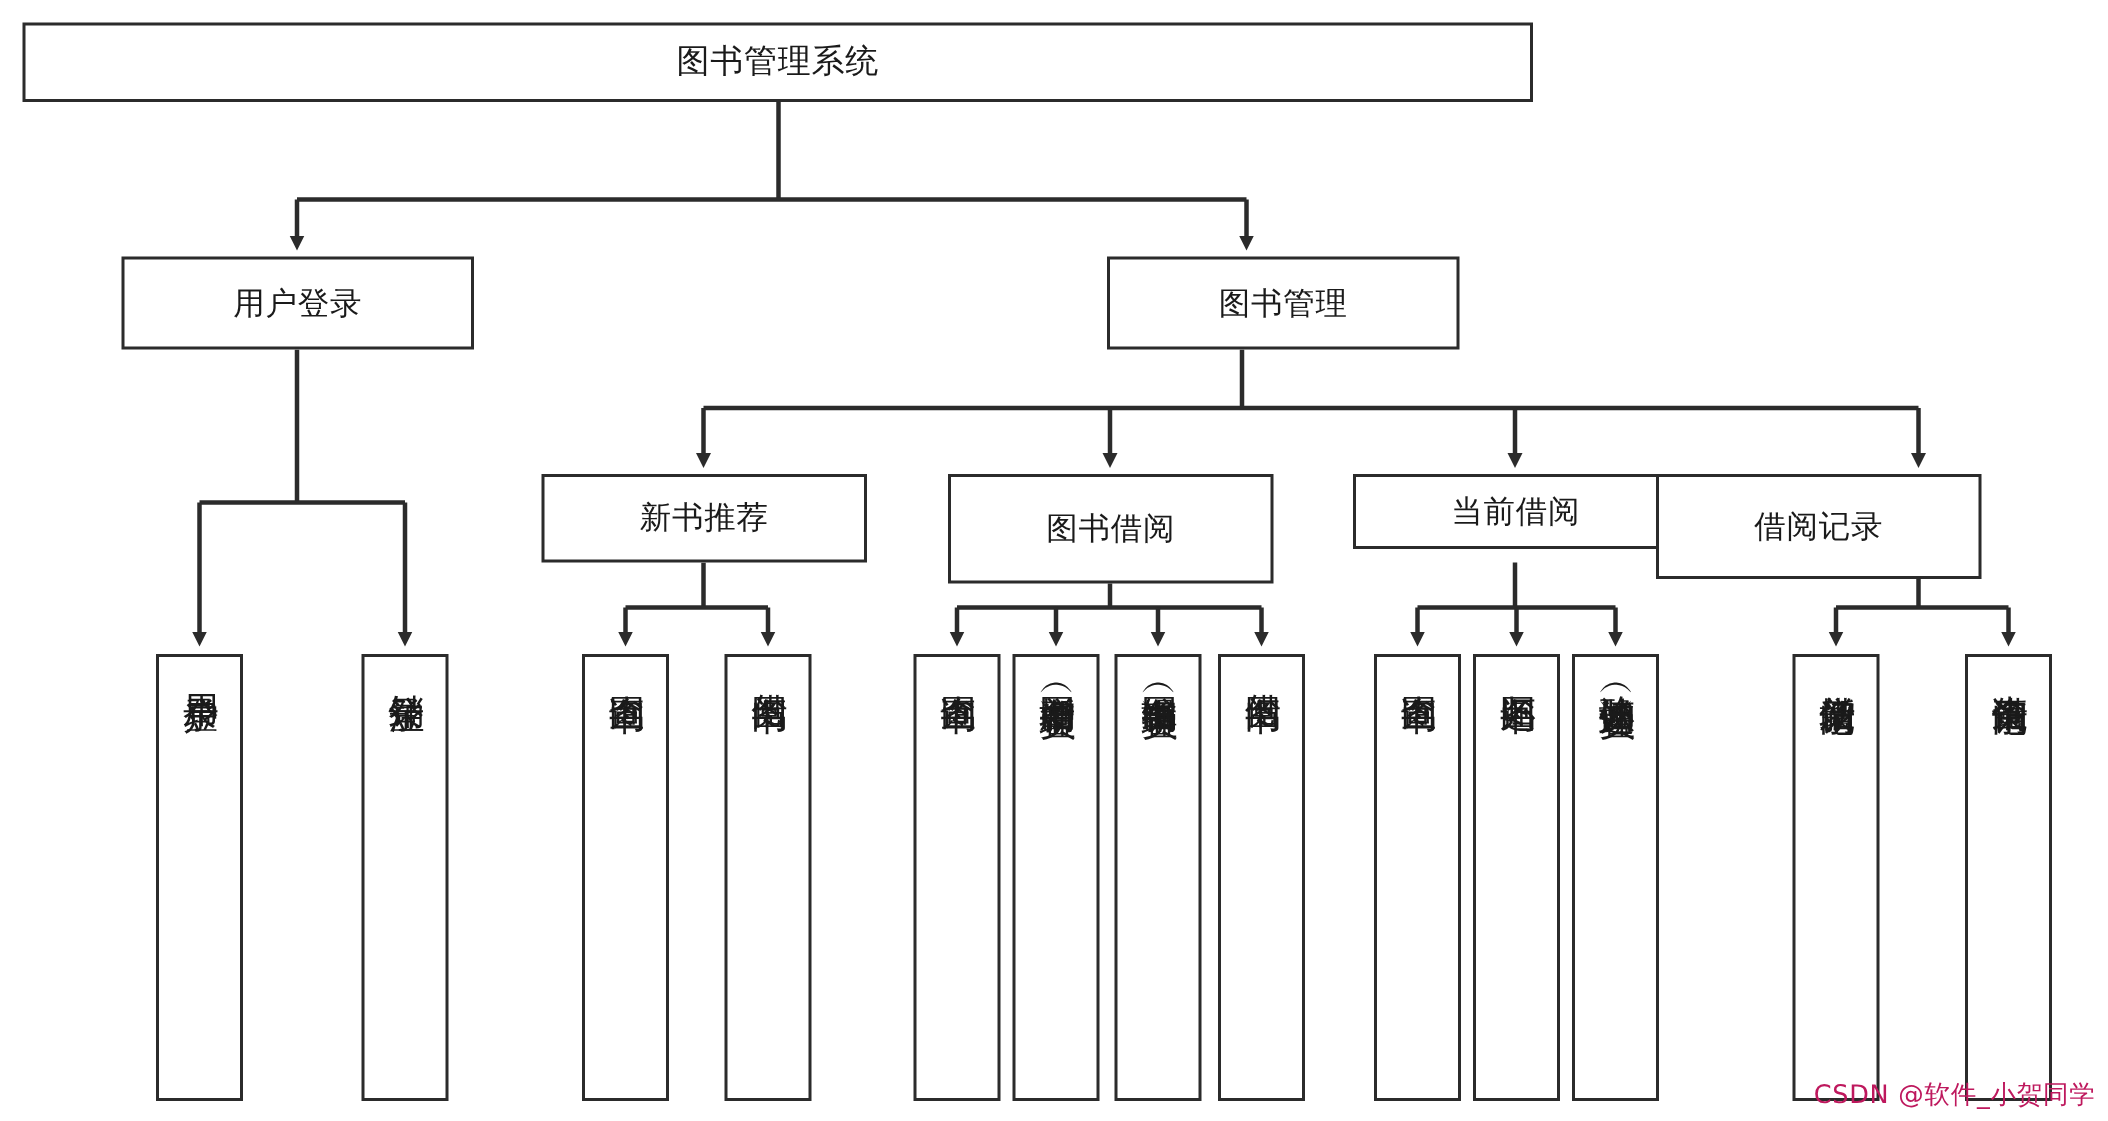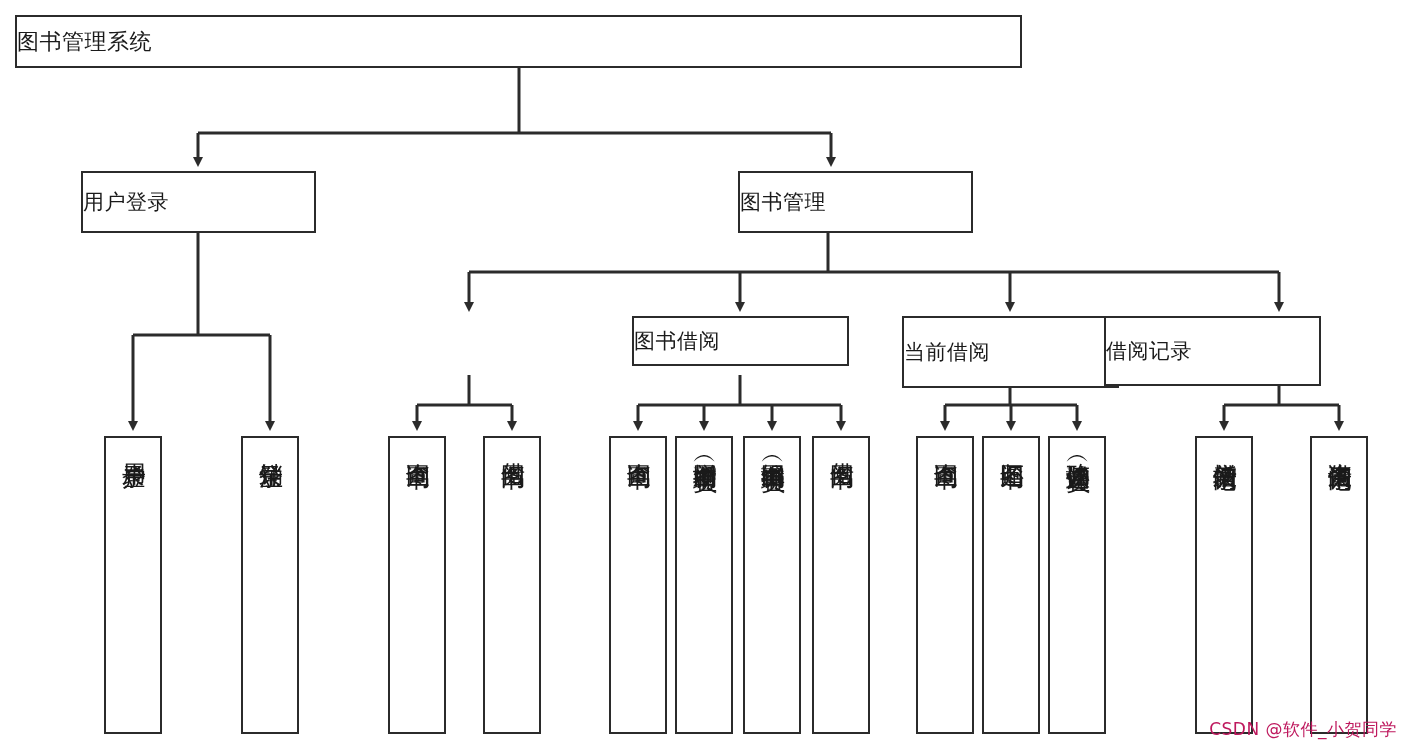--- a/index.html
+++ b/index.html
@@ -23,20 +23,21 @@
     height: 747px;
     pointer-events: none;
   }
   .node {
     position: absolute;
     box-sizing: border-box;
     border: 2px solid #2b2b2b;
     background: #ffffff;
     display: flex;
     align-items: center;
+    justify-content: center;
     color: #1a1a1a;
   }
   .node .label {
     display: block;
     text-align: center;
     line-height: 1.15;
     white-space: nowrap;
   }
   
   .node.h .label {
@@ -127,24 +128,27 @@
     <span class="label">图书管理系统</span>
   </div>
 
   <div class="node h" style="left:81px; top:171px; width:235px; height:62px;">
     <span class="label">用户登录</span>
   </div>
   <div class="node h" style="left:711px; top:171px; width:235px; height:62px;margin-left:27px;">
     <span class="label">图书管理</span>
   </div>
 
-  <div class="node h" style="left:632px; top:316px; width:217px; height:50px;">
+  <div class="node h" style="left:361px; top:316px; width:217px; height:59px;">
+    <span class="label">新书推荐</span>
+  </div>
+  <div class="node h" style="left:632px; top:316px; width:217px; height:73px;">
     <span class="label">图书借阅</span>
   </div>
-  <div class="node h" style="left:902px; top:316px; width:217px; height:72px;">
+  <div class="node h" style="left:902px; top:316px; width:217px; height:50px;">
     <span class="label">当前借阅</span>
   </div>
   <div class="node h" style="left:1104px; top:316px; width:217px; height:70px;">
     <span class="label">借阅记录</span>
   </div>
 
   <div class="node v" style="left:104px; top:436px; width:58px; height:298px;">
     <span class="label">用户登录</span>
   </div>
   <div class="node v" style="left:241px; top:436px; width:58px; height:298px;">

